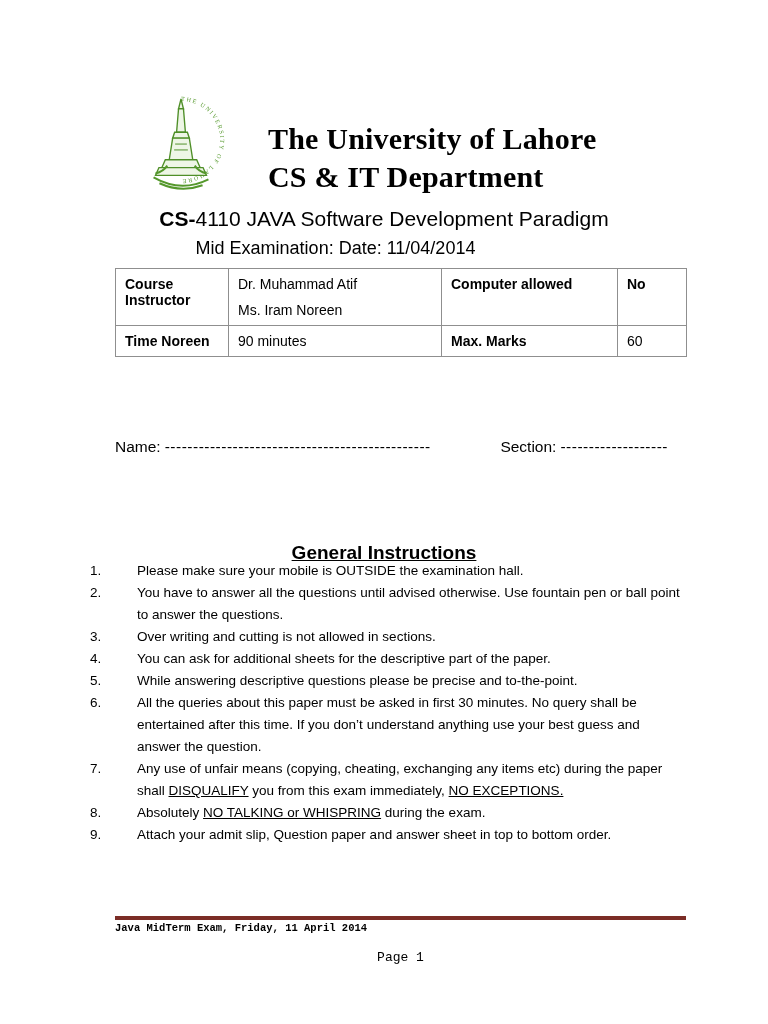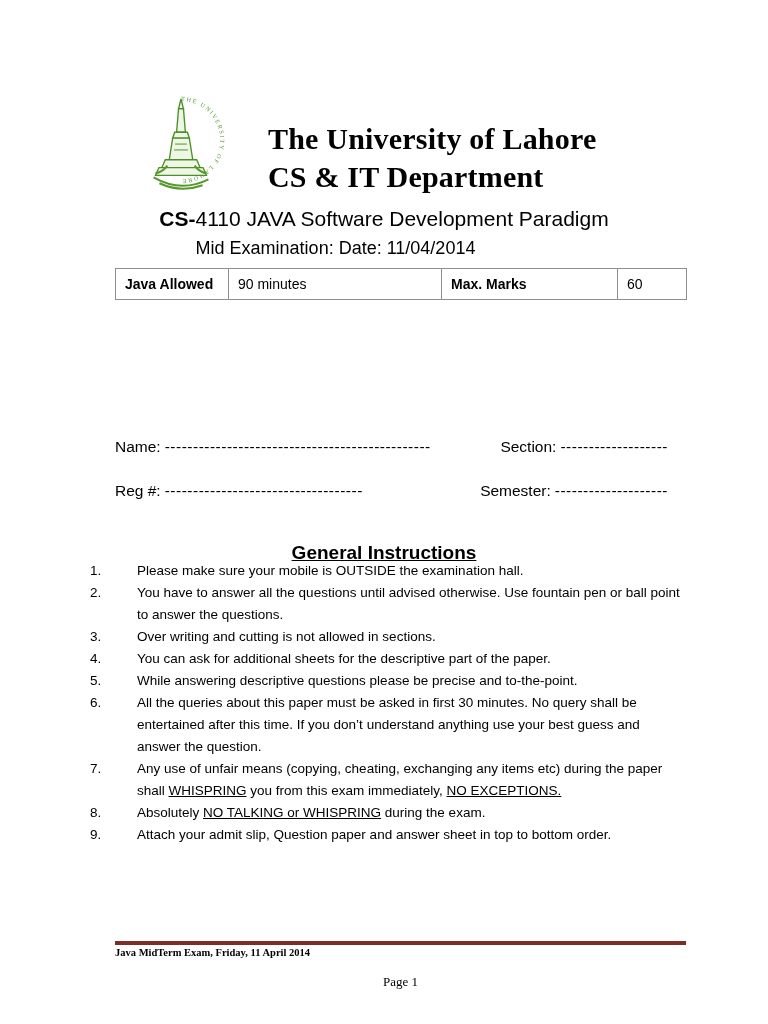--- a/index.html
+++ b/index.html
@@ -49,21 +49,21 @@
     font-size:19px;font-weight:bold;text-decoration:underline;
   }
   .ins-list{
     position:absolute;top:560px;left:90px;width:594px;
     margin:0;padding:0;list-style:none;font-size:13.5px;line-height:22px;
   }
   .ins-item{display:grid;grid-template-columns:47px 1fr;}
   .u{text-decoration:underline;}
 
   
-  .footer{position:absolute;top:941px;left:115px;width:571px;font-family:Liberation Serif, serif;}
+  .footer{position:absolute;top:916px;left:115px;width:571px;font-family:Liberation Mono, monospace;}
   .footer-rule{height:2px;border-top:3px solid var(--maroon);border-bottom:1px solid var(--maroon);}
   .footer-left{font-size:10.5px;font-weight:bold;margin-top:2px;}
   .footer-page{text-align:center;font-size:13px;margin-top:16px;}
 
   
   .logo svg text{font-family:"Liberation Serif",serif;}
 </style>
 </head>
 <body>
 
@@ -101,50 +101,51 @@
   </div>
 
   <div class="course-line">
     <span class="bold">CS-</span><span>4110 JAVA Software Development Paradigm</span>
   </div>
 
   <div class="exam-line">Mid Examination: Date: 11/04/2014</div>
 
   <table class="info-table">
     <tbody>
-
-
     <tr>
-      <td class="c1"><span>Java Allowed</span></td>
+      <td class="c1"><span>Course Instructor</span></td>
+      <td class="c2">
+            <div class="vline">Dr. Muhammad Atif</div>
+            <div class="vline">Ms. Iram Noreen</div>
+          </td>
+      <td class="c3"><span>Computer allowed</span></td>
+      <td class="c4">No</td>
+    </tr>
+
+
+    <tr>
+      <td class="c1"><span>Time Noreen</span></td>
       <td class="c2">
             <div class="vline">90 minutes</div>
           </td>
       <td class="c3"><span>Max. Marks</span></td>
       <td class="c4 plain">60</td>
     </tr>
   </tbody>
   </table>
 
   <div class="fields">
     <div class="field-row">
       <span class="field-group">
         <span class="field-label">Name:</span><span class="dashes">-----------------------------------------------</span>
       </span>
       <span class="field-group">
         <span class="field-label">Section:</span><span class="dashes">-------------------</span>
       </span>
     </div>
-    <div class="field-row">
-      <span class="field-group">
-        <span class="field-label">Reg #:</span><span class="dashes">-----------------------------------</span>
-      </span>
-      <span class="field-group">
-        <span class="field-label">Semester:</span><span class="dashes">--------------------</span>
-      </span>
-    </div>
   </div>
 
   <div class="ins-title">General Instructions</div>
 
   <ol class="ins-list">
     <li class="ins-item">
       <span class="num">1.</span>
       <span class="txt"><span>Please make sure your mobile is OUTSIDE the examination hall.</span></span>
     </li>
 
@@ -168,21 +169,21 @@
       <span class="txt"><span>While answering descriptive questions please be precise and to-the-point.</span></span>
     </li>
 
     <li class="ins-item">
       <span class="num">6.</span>
       <span class="txt"><span>All the queries about this paper must be asked in first 30 minutes. No query shall be entertained after this time.  If you don’t understand anything use your best guess and answer the question.</span></span>
     </li>
 
     <li class="ins-item">
       <span class="num">7.</span>
-      <span class="txt"><span>Any use of unfair means (copying, cheating, exchanging any items etc) during the paper shall </span><span class="u">WHISPRING</span><span> you from this exam immediately, </span><span class="u">NO EXCEPTIONS.</span></span>
+      <span class="txt"><span>Any use of unfair means (copying, cheating, exchanging any items etc) during the paper shall </span><span class="u">DISQUALIFY</span><span> you from this exam immediately, </span><span class="u">NO EXCEPTIONS.</span></span>
     </li>
 
     <li class="ins-item">
       <span class="num">8.</span>
       <span class="txt"><span>Absolutely </span><span class="u">NO TALKING or WHISPRING</span><span> during the exam.</span></span>
     </li>
 
     <li class="ins-item">
       <span class="num">9.</span>
       <span class="txt"><span>Attach your admit slip, Question paper and answer sheet in top to bottom order.</span></span>

